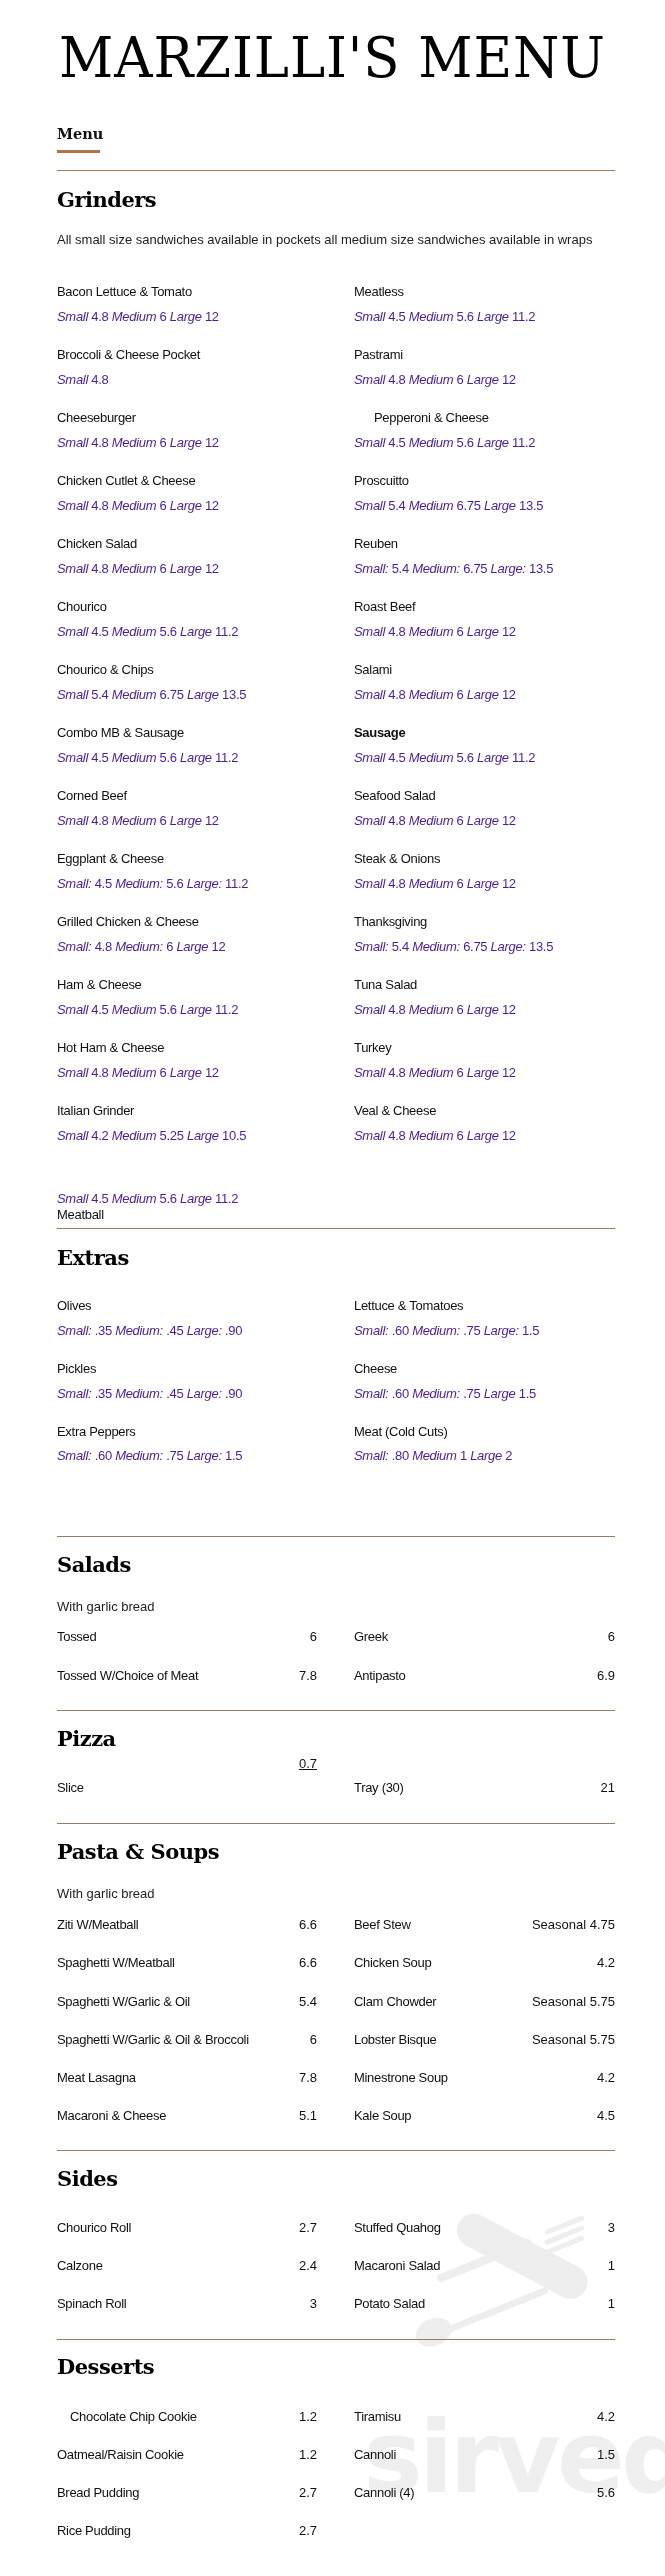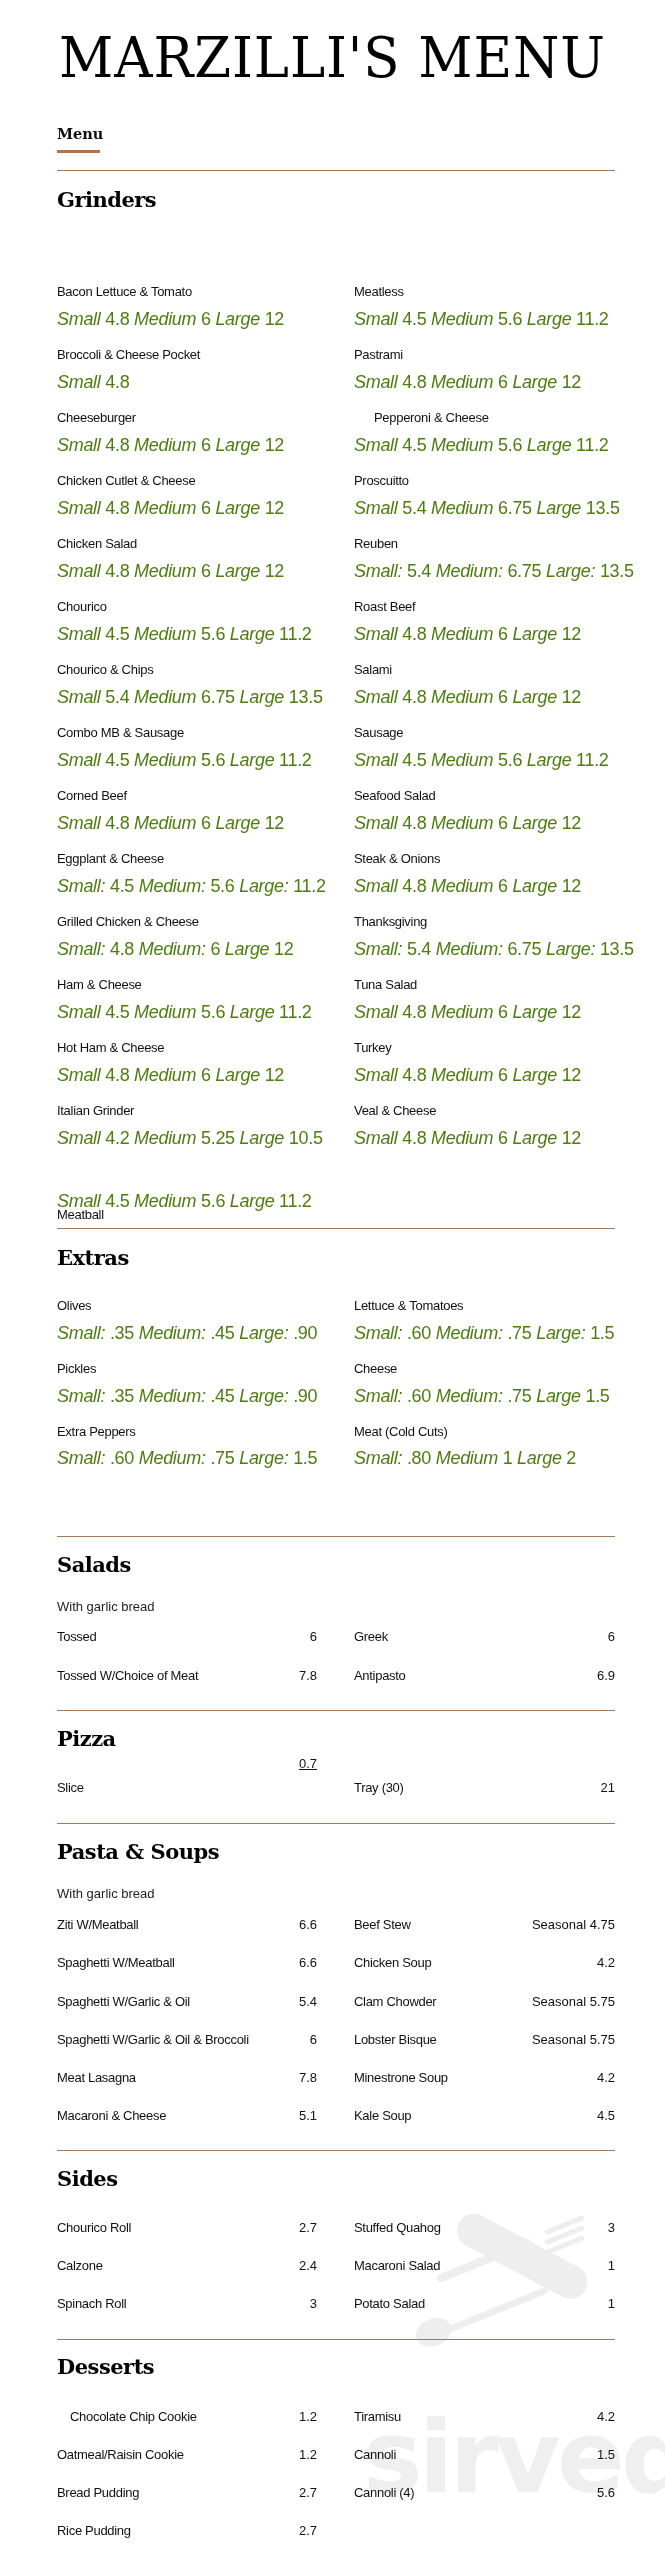--- a/index.html
+++ b/index.html
@@ -4,21 +4,21 @@
 <style>
   html, body { margin:0; padding:0; background:#ffffff; }
   body { width:665px; height:2576px; position:relative; overflow:hidden; font-family:"Liberation Sans", sans-serif; color:#111; }
   .title { position:absolute; left:0; width:665px; top:27px; text-align:center; font-family:"DejaVu Serif", serif; font-size:53px; letter-spacing:0.9px; font-weight:normal; color:#000; transform:scaleY(1.05); }
   .tab { position:absolute; left:57px; top:125px; font-family:"DejaVu Serif", serif; font-weight:bold; font-size:14.5px; }
   .tab-underline { position:absolute; left:57px; top:150px; width:43px; height:2.7px; background:#b5734a; }
   .divider { position:absolute; left:57px; width:558px; height:0.9px; background:#a07a5c; }
   .sec-head { position:absolute; left:57px; font-family:"DejaVu Serif", serif; font-weight:bold; font-size:21px; color:#000; letter-spacing:-0.5px; }
   .sec-desc { position:absolute; left:57px; width:558px; font-size:13px; line-height:21px; color:#222; }
   .item-name { position:absolute; font-size:13px; color:#111; letter-spacing:-0.3px; white-space:nowrap; }
-  .item-price { position:absolute; font-size:18px; color:#4d7c0f; letter-spacing:-0.3px; white-space:nowrap; }
+  .item-price { position:absolute; font-size:13px; color:#4c1d95; letter-spacing:-0.3px; white-space:nowrap; }
   .item-price i { font-style:italic; }
   .item-note { position:absolute; font-size:12.7px; line-height:20px; color:#222; }
   .row-price { position:absolute; font-size:13px; text-align:right; width:109px; color:#111; }
   .watermark { position:absolute; left:382px; top:2362px; width:254px; height:182px; pointer-events:none; }
   .wm-text { position:absolute; left:363px; top:2408px; font-family:"DejaVu Sans", sans-serif; font-weight:bold; font-size:100px; color:#efefef; letter-spacing:-3.6px; line-height:1; }
   .layer { position:absolute; left:0; top:0; width:665px; height:2576px; }
 </style>
 </head>
 <body>
 
@@ -36,20 +36,21 @@
 <div class="wm-text">sirved</div>
 
 <div class="layer">
   <h1 class="title" style="margin:0;">MARZILLI'S MENU</h1>
 
   <div class="tab">Menu</div>
   <div class="tab-underline"></div>
   <div class="divider" style="top:170px;"></div>
 
   <div class="sec-head" style="top:187px;">Grinders</div>
+  <div class="sec-desc" style="top:229px;">All small size sandwiches available in pockets all medium size sandwiches available in wraps</div>
   <div id="grinders-items">
       <div class="item-name" style="left: 57px; top: 284px;">Bacon Lettuce &amp; Tomato</div>
       <div class="item-price" style="left: 57px; top: 309px;"><i>Small</i> <span>4.8</span> <i>Medium</i> <span>6</span> <i>Large</i> <span>12</span></div>
       <div class="item-name" style="left: 354px; top: 284px;">Meatless</div>
       <div class="item-price" style="left: 354px; top: 309px;"><i>Small</i> <span>4.5</span> <i>Medium</i> <span>5.6</span> <i>Large</i> <span>11.2</span></div>
       <div class="item-name" style="left: 57px; top: 347px;">Broccoli &amp; Cheese Pocket</div>
       <div class="item-price" style="left: 57px; top: 372px;"><i>Small</i> <span>4.8</span></div>
       <div class="item-name" style="left: 354px; top: 347px;">Pastrami</div>
       <div class="item-price" style="left: 354px; top: 372px;"><i>Small</i> <span>4.8</span> <i>Medium</i> <span>6</span> <i>Large</i> <span>12</span></div>
       <div class="item-name" style="left: 57px; top: 410px; text-align: center;">Cheeseburger</div>
@@ -67,21 +68,21 @@
       <div class="item-name" style="left: 57px; top: 599px;">Chourico</div>
       <div class="item-price" style="left: 57px; top: 624px;"><i>Small</i> <span>4.5</span> <i>Medium</i> <span>5.6</span> <i>Large</i> <span>11.2</span></div>
       <div class="item-name" style="left: 354px; top: 599px;">Roast Beef</div>
       <div class="item-price" style="left: 354px; top: 624px;"><i>Small</i> <span>4.8</span> <i>Medium</i> <span>6</span> <i>Large</i> <span>12</span></div>
       <div class="item-name" style="left: 57px; top: 662px;">Chourico &amp; Chips</div>
       <div class="item-price" style="left: 57px; top: 687px;"><i>Small</i> <span>5.4</span> <i>Medium</i> <span>6.75</span> <i>Large</i> <span>13.5</span></div>
       <div class="item-name" style="left: 354px; top: 662px;">Salami</div>
       <div class="item-price" style="left: 354px; top: 687px;"><i>Small</i> <span>4.8</span> <i>Medium</i> <span>6</span> <i>Large</i> <span>12</span></div>
       <div class="item-name" style="left: 57px; top: 725px;">Combo MB &amp; Sausage</div>
       <div class="item-price" style="left: 57px; top: 750px;"><i>Small</i> <span>4.5</span> <i>Medium</i> <span>5.6</span> <i>Large</i> <span>11.2</span></div>
-      <div class="item-name" style="left: 354px; top: 725px;">Sausage</div>
+      <div class="item-name" style="left: 354px; top: 725px; font-weight: bold;">Sausage</div>
       <div class="item-price" style="left: 354px; top: 750px;"><i>Small</i> <span>4.5</span> <i>Medium</i> <span>5.6</span> <i>Large</i> <span>11.2</span></div>
       <div class="item-name" style="left: 57px; top: 788px;">Corned Beef</div>
       <div class="item-price" style="left: 57px; top: 813px;"><i>Small</i> <span>4.8</span> <i>Medium</i> <span>6</span> <i>Large</i> <span>12</span></div>
       <div class="item-name" style="left: 354px; top: 788px;">Seafood Salad</div>
       <div class="item-price" style="left: 354px; top: 813px;"><i>Small</i> <span>4.8</span> <i>Medium</i> <span>6</span> <i>Large</i> <span>12</span></div>
       <div class="item-name" style="left: 57px; top: 851px;">Eggplant &amp; Cheese</div>
       <div class="item-price" style="left: 57px; top: 876px;"><i>Small:</i> <span>4.5</span> <i>Medium:</i> <span>5.6</span> <i>Large:</i> <span>11.2</span></div>
       <div class="item-name" style="left: 354px; top: 851px;">Steak &amp; Onions</div>
       <div class="item-price" style="left: 354px; top: 876px;"><i>Small</i> <span>4.8</span> <i>Medium</i> <span>6</span> <i>Large</i> <span>12</span></div>
       <div class="item-name" style="left: 57px; top: 914px;">Grilled Chicken &amp; Cheese</div>

